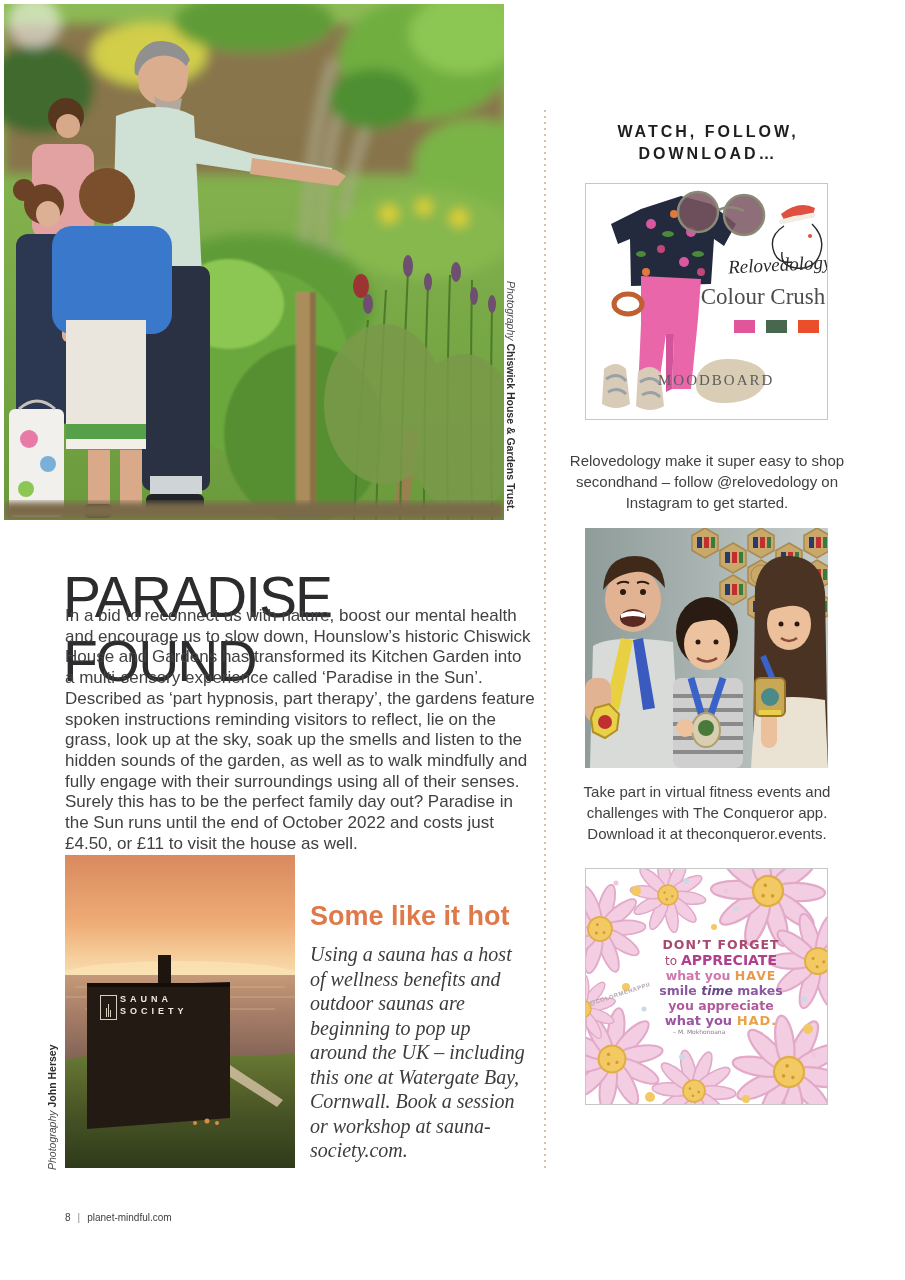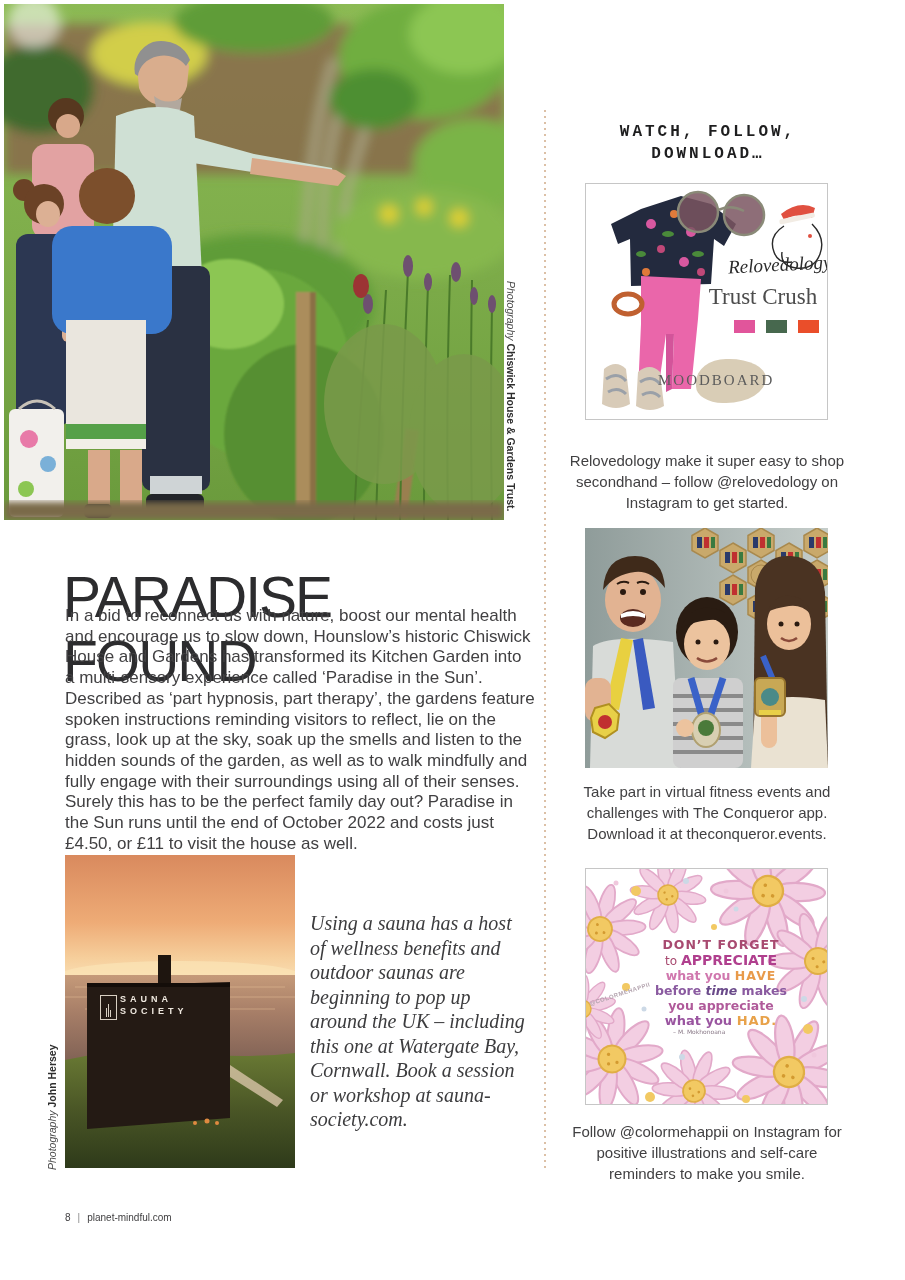--- a/index.html
+++ b/index.html
@@ -34,21 +34,21 @@
 
   .footer{left:65px;top:1212px;font-size:10px;color:#414042;}
   .footer .sep{color:#8a8a8a;padding:0 7px;font-weight:300;}
 
   
   .divider{left:544px;top:110px;width:2px;height:1058px;
            background:repeating-linear-gradient(to bottom,#dcc0a6 0 2px,transparent 2px 6px);}
 
   
   .watch-header{left:563px;top:121px;width:290px;text-align:center;font-size:16px;
-                font-weight:bold;letter-spacing:3px;color:#1e1e1f;line-height:22px;font-family:Liberation Mono, monospace;}
+                font-weight:bold;letter-spacing:3px;color:#1e1e1f;line-height:22px;}
   .capt{left:566px;width:282px;text-align:center;font-size:15px;line-height:21px;color:#414042;}
   .c1{top:437px;margin-top:13px;} .c2{top:781px;} .c3{top:1121px;}
 
   .framebox{left:585px;width:243px;height:237px;background:#fff;border:1px solid #c6c6c6;
             box-sizing:border-box;overflow:hidden;}
   .mood{top:183px;} .daisybox{top:868px;}
   .photo2{left:585px;top:528px;width:243px;height:240px;overflow:hidden;}
 
   
   .mood .brand{position:absolute;left:142px;top:70px;width:100px;text-align:center;
@@ -256,20 +256,21 @@
   <div class="abs sauna-logo">
     <div>SAUNA</div>
     <div>SOCIETY</div>
   </div>
 
   <div class="abs credit-vert credit-left">
     <span class="pfx">Photography</span>&nbsp;<span class="nm">John Hersey</span>
   </div>
 
   <div class="abs hot-block">
+    <div class="hot-title">Some like it hot</div>
     <div class="hot-text">Using a sauna has a host of wellness benefits and outdoor saunas are beginning to pop up around the UK – including this one at Watergate Bay, Cornwall. Book a session or workshop at sauna-society.com.</div>
   </div>
 
   <div class="abs footer">
     <span>8</span><span class="sep">|</span><span>planet-mindful.com</span>
   </div>
 
   <div class="abs divider"></div>
 
   <div class="abs watch-header">
@@ -319,21 +320,21 @@
       <g>
         <path d="M18 185 q12 -10 22 0 l4 35 q-14 8 -28 0 Z" fill="#d8cbb8"></path>
         <path d="M52 188 q12 -10 22 0 l4 34 q-14 8 -28 0 Z" fill="#d8cbb8"></path>
         <g stroke="#9aa0a8" stroke-width="3" fill="none">
           <path d="M20 195 q12 -8 20 2 M22 208 q10 -6 18 2"></path>
           <path d="M54 198 q12 -8 20 2 M56 211 q10 -6 18 2"></path>
         </g>
       </g>
     </svg>
     <div class="brand">Relovedology</div>
-    <div class="crush">Trust Crush</div>
+    <div class="crush">Colour Crush</div>
     <div class="swatches">
       <i class="sw-pink"></i>
       <i class="sw-green"></i>
       <i class="sw-red"></i>
     </div>
     <div class="blob"></div>
     <div class="moodword">MOODBOARD</div>
   </div>
   <div class="abs capt c1">Relovedology make it super easy to shop secondhand – follow @relovedology on Instagram to get started.</div>
 
@@ -472,21 +473,20 @@
         <circle cx="30" cy="14" r="2.5"></circle>
           <circle cx="140" cy="22" r="2.5"></circle>
           <circle cx="228" cy="186" r="2.5"></circle>
       </g>
     </svg>
     <div class="wmark">@COLORMEHAPPII</div>
     <div class="quote">
       <span class="ql q1">DON’T FORGET</span>
       <span class="ql q2"><span class="sm">to </span><span>APPRECIATE</span></span>
       <span class="ql q3"><span>what you </span><span class="hi">HAVE</span></span>
-      <span class="ql q4"><span>before </span><span class="scr">time</span><span> makes</span></span>
+      <span class="ql q4"><span>smile </span><span class="scr">time</span><span> makes</span></span>
       <span class="ql q5">you appreciate</span>
       <span class="ql q6"><span>what you </span><span class="hi">HAD.</span></span>
       <span class="ql qattr">– M. Mokhonoana</span>
     </div>
   </div>
-  <div class="abs capt c3">Follow @colormehappii on Instagram for positive illustrations and self-care reminders to make you smile.</div>
 
 </div>
 
 </body></html>

